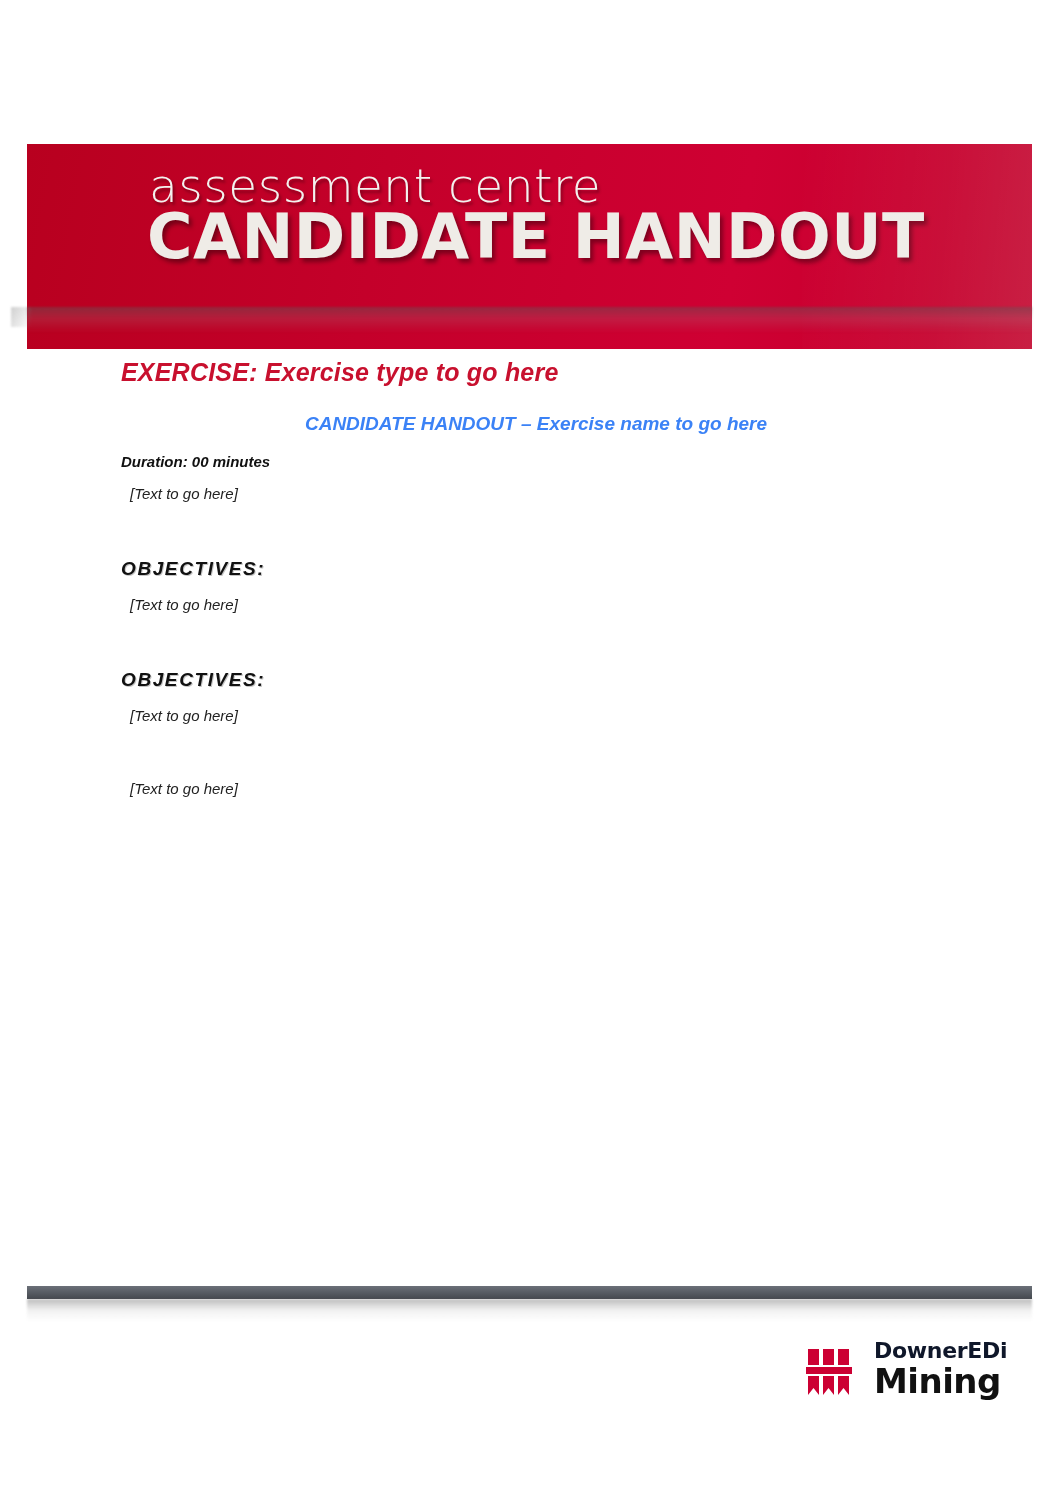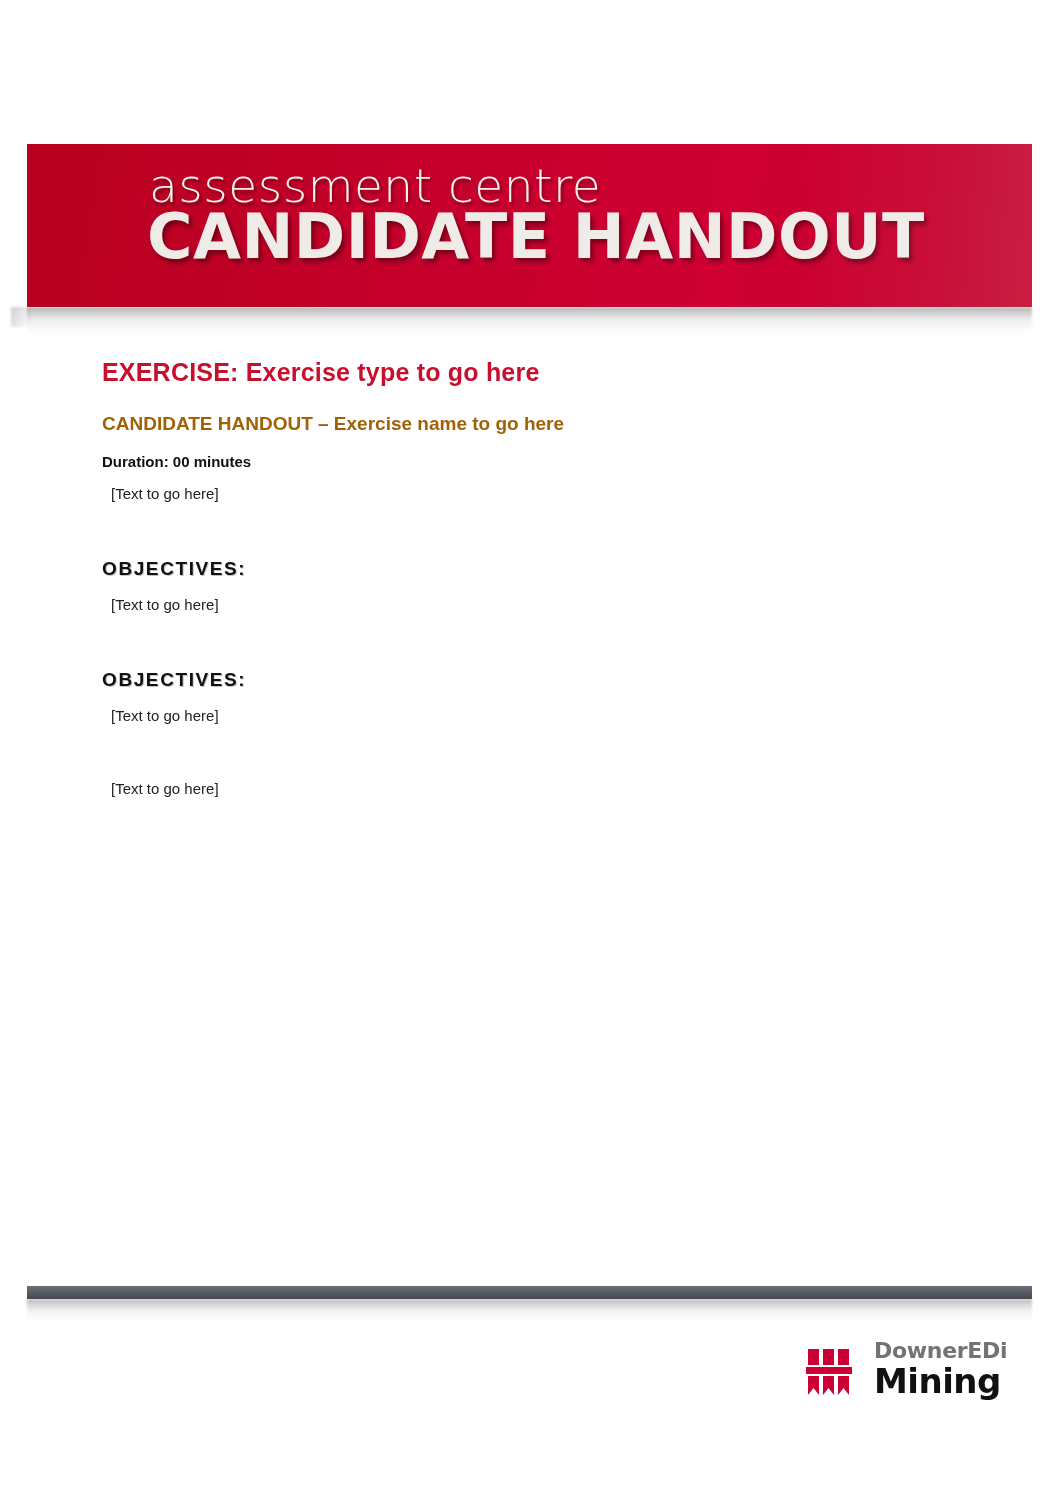--- a/index.html
+++ b/index.html
@@ -20,21 +20,21 @@
     inset: 0;
     background: #ffffff;
   }
 
   
   .header-banner {
     position: absolute;
     left: 27px;
     top: 144px;
     width: 1005px;
-    height: 163px;
+    height: 205px;
     background: linear-gradient(100deg, #b8001f 0%, #c4002a 35%, #cf0033 70%, #c10029 100%);
     overflow: hidden;
   }
   .header-banner::after {
     content: "";
     position: absolute;
     right: 0;
     top: 0;
     width: 230px;
     height: 100%;
@@ -79,38 +79,40 @@
     font-weight: bold;
     color: #efece7;
     font-family: "DejaVu Sans", sans-serif;
     letter-spacing: 0.5px;
     text-shadow: 3px 4px 4px rgba(0,0,0,0.38);
   }
 
   
   .content {
     position: absolute;
-    left: 102px;
+    left: 121px;
     top: 358px;
     width: 830px;
+    font-style: italic;
   }
 
   .exercise-line {
     font-size: 25px;
     font-weight: bold;
     color: #c8102e;
     margin: 0 0 26px 0;
     letter-spacing: 0.2px;
   }
 
   .handout-line {
     font-size: 19px;
     font-weight: bold;
-    color: #a16207;
+    color: #3b82f6;
     margin: 0 0 16px 0;
+    text-align: center;
   }
 
   .duration-line {
     font-size: 15px;
     font-weight: bold;
     color: #111111;
     margin: 18px 0 15px 0;
   }
 
   .body-text {
@@ -168,21 +170,21 @@
   .logo-text {
     position: absolute;
     left: 68px;
     top: 2px;
     width: 120px;
   }
   .logo-top {
     font-family: "DejaVu Sans", sans-serif;
     font-weight: bold;
     font-size: 22px;
-    color: #737373;
+    color: #0f172a;
     letter-spacing: -0.3px;
     line-height: 24px;
   }
   .logo-bottom {
     font-family: "DejaVu Sans", sans-serif;
     font-weight: bold;
     font-size: 34px;
     color: #111111;
     letter-spacing: -0.5px;
     line-height: 36px;

